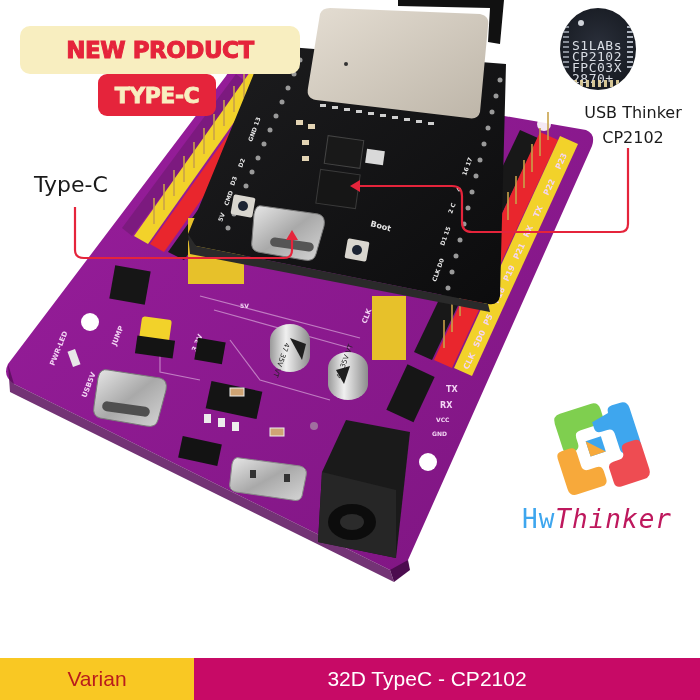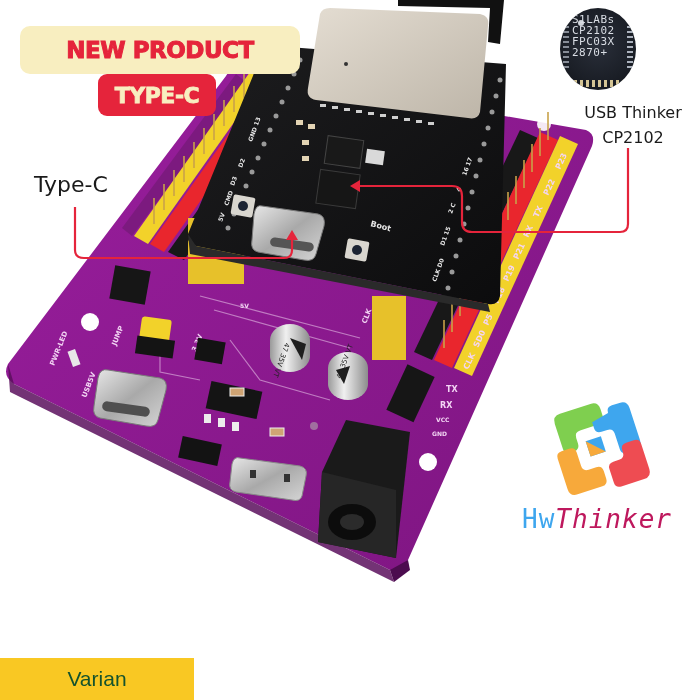--- a/index.html
+++ b/index.html
@@ -45,22 +45,22 @@
   }
   .callout-usb div { white-space: nowrap; }
 
   
   .chip-zoom {
     position: absolute; left: 560px; top: 8px; width: 76px; height: 82px;
     border-radius: 50%; background: radial-gradient(circle at 50% 45%, #2a2f3a 0%, #1b1f27 60%, #0f1116 100%);
     overflow: hidden;
   }
   .chip-zoom .chip-text {
-    position: absolute; left: 12px; top: 6px;
-    font-family: "DejaVu Sans Mono", monospace; font-size: 11px; line-height: 11px;
+    position: absolute; left: 12px; top: 32px;
+    font-family: "DejaVu Sans Mono", monospace; font-size: 13px; line-height: 11px;
     color: #d9dde4; letter-spacing: 0.5px;
   }
   .chip-zoom .pins { position: absolute; left: 14px; bottom: 3px; width: 50px; height: 7px;
     background: repeating-linear-gradient(90deg, #e9d7a2 0 3px, transparent 3px 6px); opacity: 0.9; }
   .chip-zoom .pins-r { position: absolute; right: 3px; top: 18px; width: 6px; height: 44px;
     background: repeating-linear-gradient(180deg, #cfd6e2 0 2px, transparent 2px 5px); opacity: 0.8; }
   .chip-zoom .pins-l { position: absolute; left: 3px; top: 18px; width: 6px; height: 44px;
     background: repeating-linear-gradient(180deg, #cfd6e2 0 2px, transparent 2px 5px); opacity: 0.6; }
   .chip-zoom .dot { position: absolute; left: 18px; top: 12px; width: 6px; height: 6px; border-radius: 50%; background: #d0d4da; }
 
@@ -72,21 +72,21 @@
     font-family: "DejaVu Sans Mono", monospace; font-size: 26px; letter-spacing: 1px;
   }
   .logo-text .hw { color: #3ea6ee; text-align: right; }
   .logo-text .thinker { color: #be185d; font-style: italic; }
 
   
   .variant-bar { position: absolute; left: 0; top: 658px; width: 700px; height: 42px; display: flex; }
   .variant-label {
     width: 194px; height: 42px; background: #f9c823;
     display: flex; align-items: center; justify-content: center;
-    font-family: "Liberation Sans", sans-serif; font-size: 21px; color: #14532d;
+    font-family: "Liberation Sans", sans-serif; font-size: 21px; color: #b91c1c;
   }
   .variant-value {
     flex: 1; height: 42px; background: #c70a66;
     display: flex; align-items: center; justify-content: center;
     font-family: "Liberation Sans", sans-serif; font-size: 21px; color: #ffffff;
     padding-right: 40px;
   }
 </style>
 </head>
 <body>
@@ -396,13 +396,14 @@
         <path d="M 46 46 L 62 46 L 62 62 L 46 62 Z" fill="#3ea6ee"></path>
         <path d="M 46 46 L 62 62 L 46 62 Z" fill="#f7a93b"></path>
       </g>
     </svg>
     <div class="logo-text"><span class="hw">Hw</span><span class="thinker">Thinker</span></div>
   </div>
 </div>
 
 <div class="variant-bar">
   <div class="variant-label">Varian</div>
+  <div class="variant-value">32D TypeC - CP2102</div>
 </div>
 
 </body></html>

